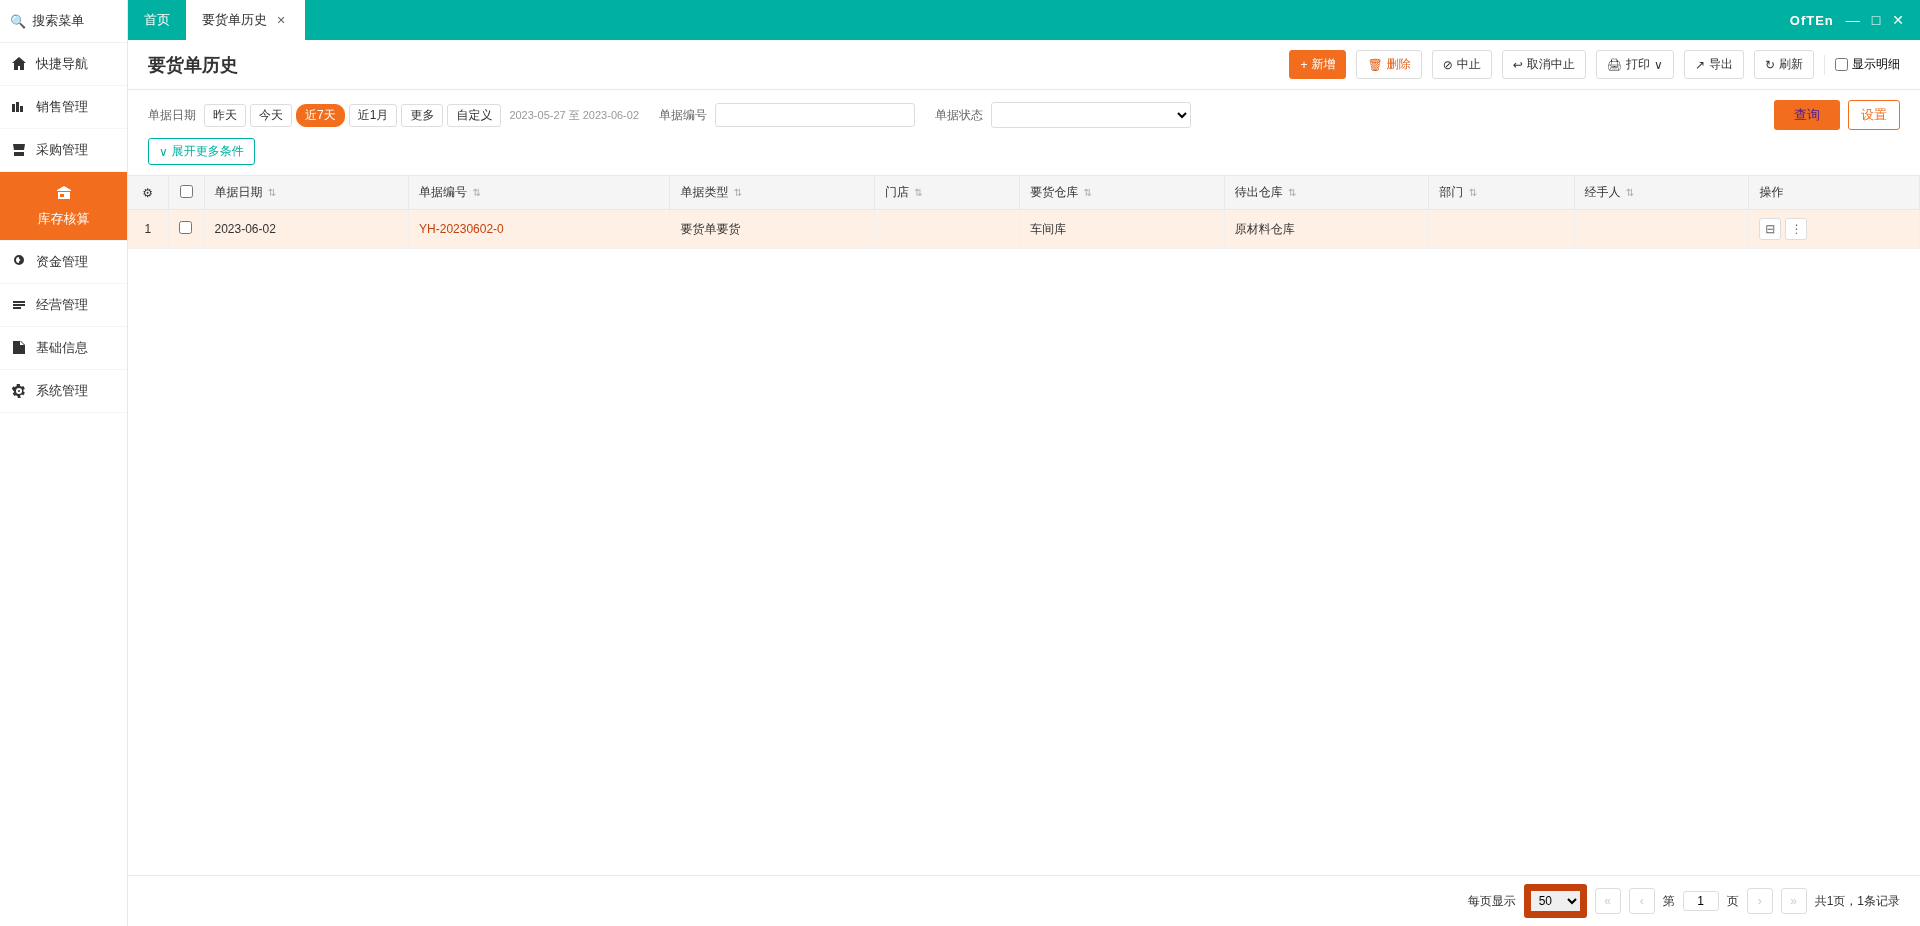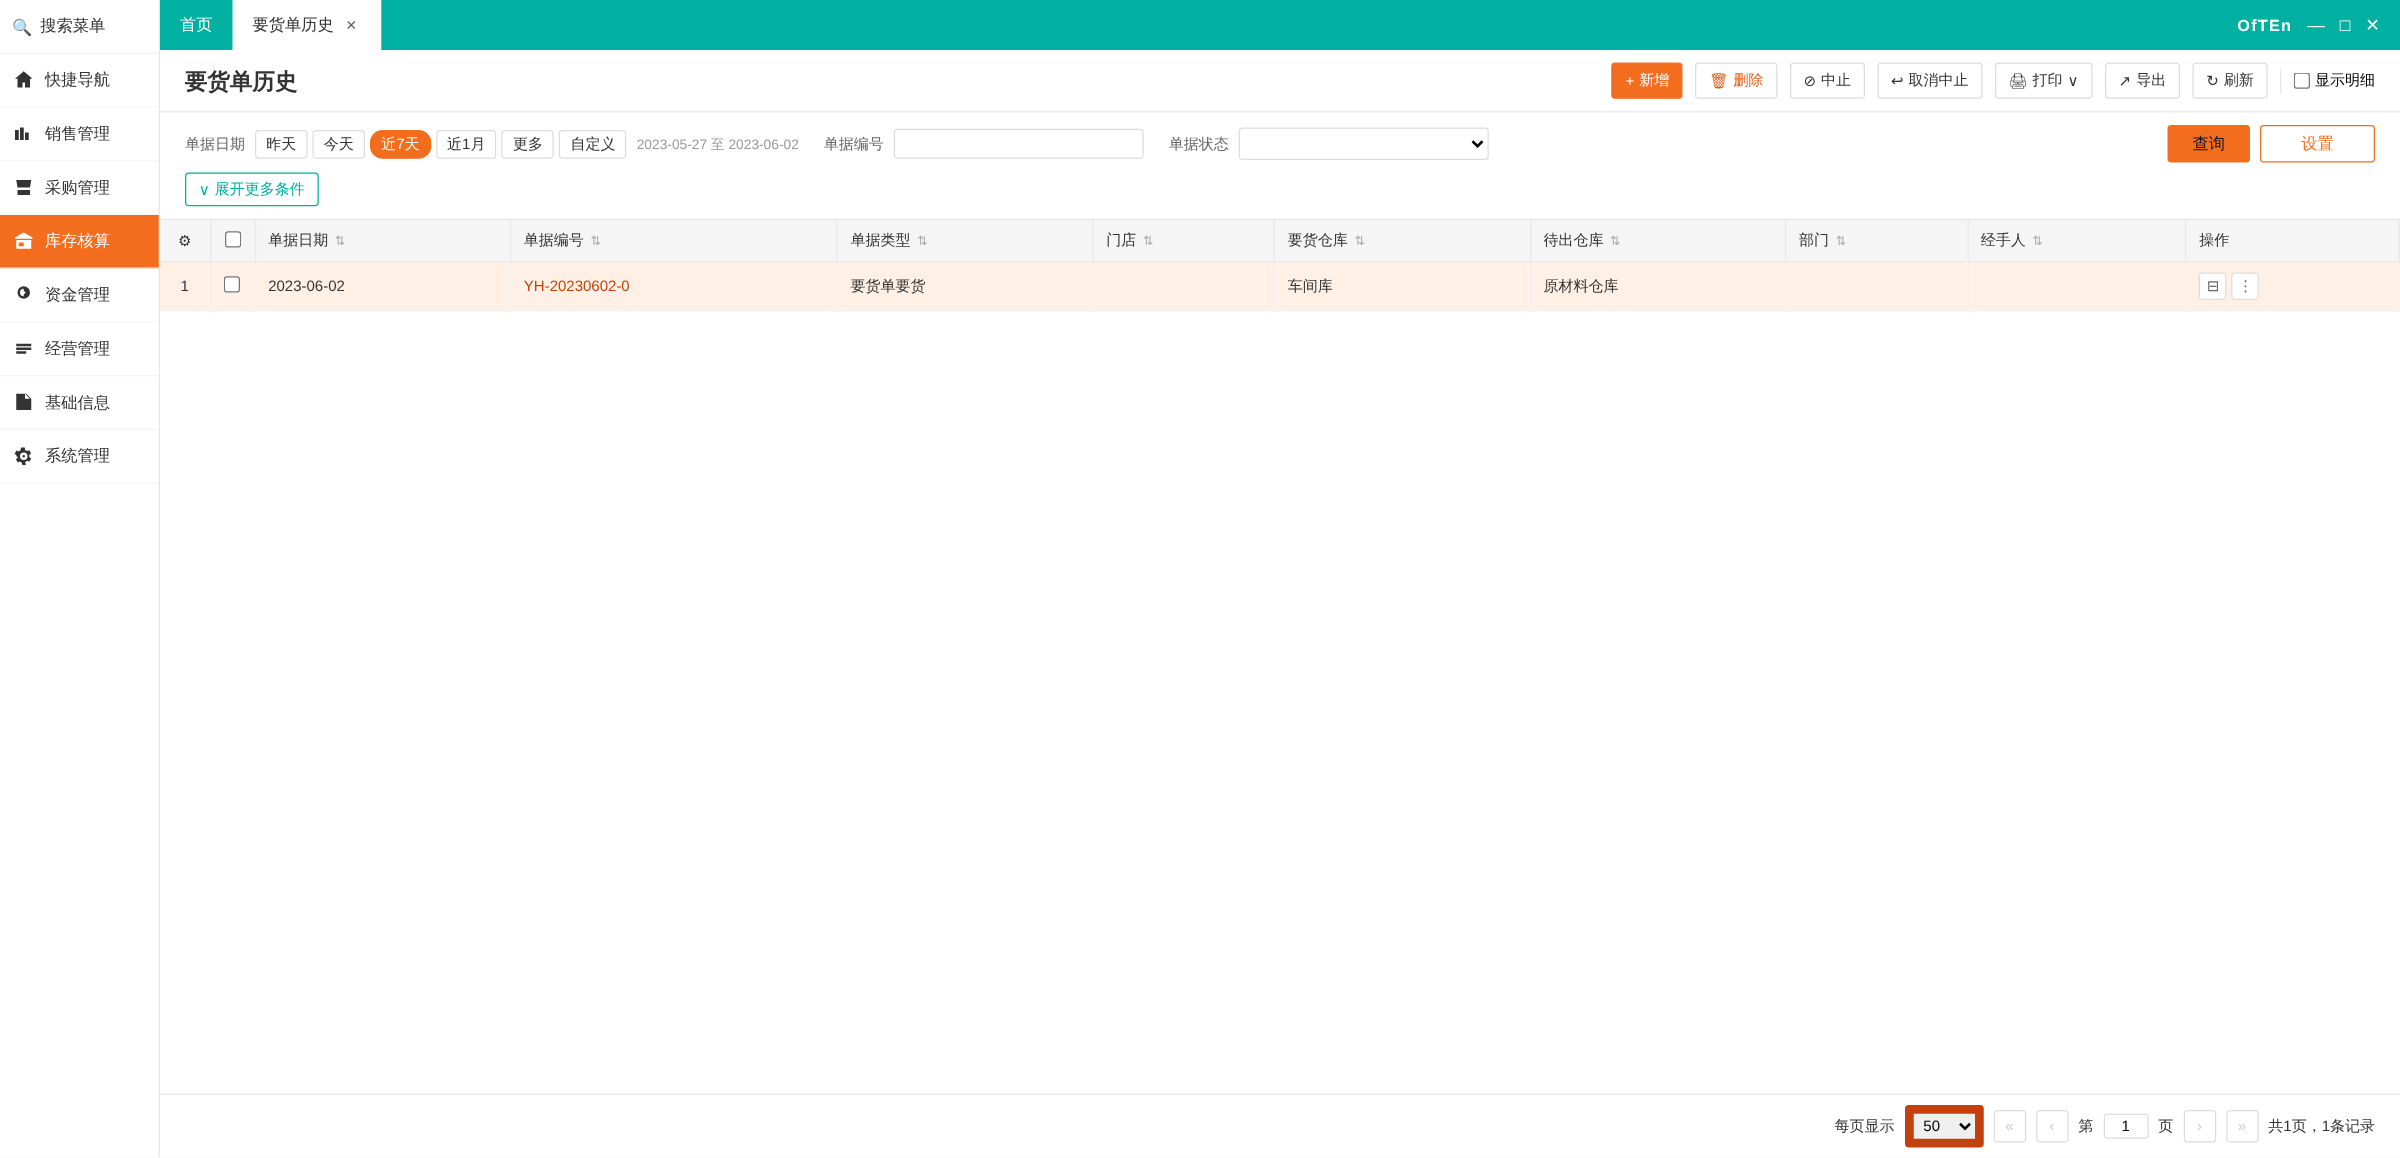--- a/index.html
+++ b/index.html
@@ -31,20 +31,21 @@
       padding: 12px 10px;
       color: #333;
       cursor: pointer;
       font-size: 13px;
       border-bottom: 1px solid #f5f5f5;
     }
     .sidebar-item.active {
       background: #f26d1e;
       color: #fff;
       border-radius: 0;
+      flex-direction: column;
     }
     .sidebar-item .icon { width: 18px; height: 18px; display: flex; align-items: center; justify-content: center; flex-shrink: 0; }
 
     
     .main { flex: 1; display: flex; flex-direction: column; overflow: hidden; }
 
     
     .topbar {
       height: 40px;
       background: #00b0a0;
@@ -194,29 +195,29 @@
       cursor: pointer;
       font-size: 12px;
       padding: 4px 10px;
       border: 1px solid #00b0a0;
       border-radius: 3px;
       background: #fff;
     }
     .query-btn {
       padding: 5px 20px;
       background: #f26d1e;
-      color: #0f172a;
+      color: #4c1d95;
       border: none;
       border-radius: 3px;
       cursor: pointer;
       font-size: 13px;
       margin-left: 46px;
     }
     .settings-btn {
-      padding: 5px 32px;
+      padding: 5px 12px;
       background: #fff;
       color: #f26d1e;
       border: 1px solid #f26d1e;
       border-radius: 3px;
       cursor: pointer;
       font-size: 13px;
       text-align: center;
     }
 
     

